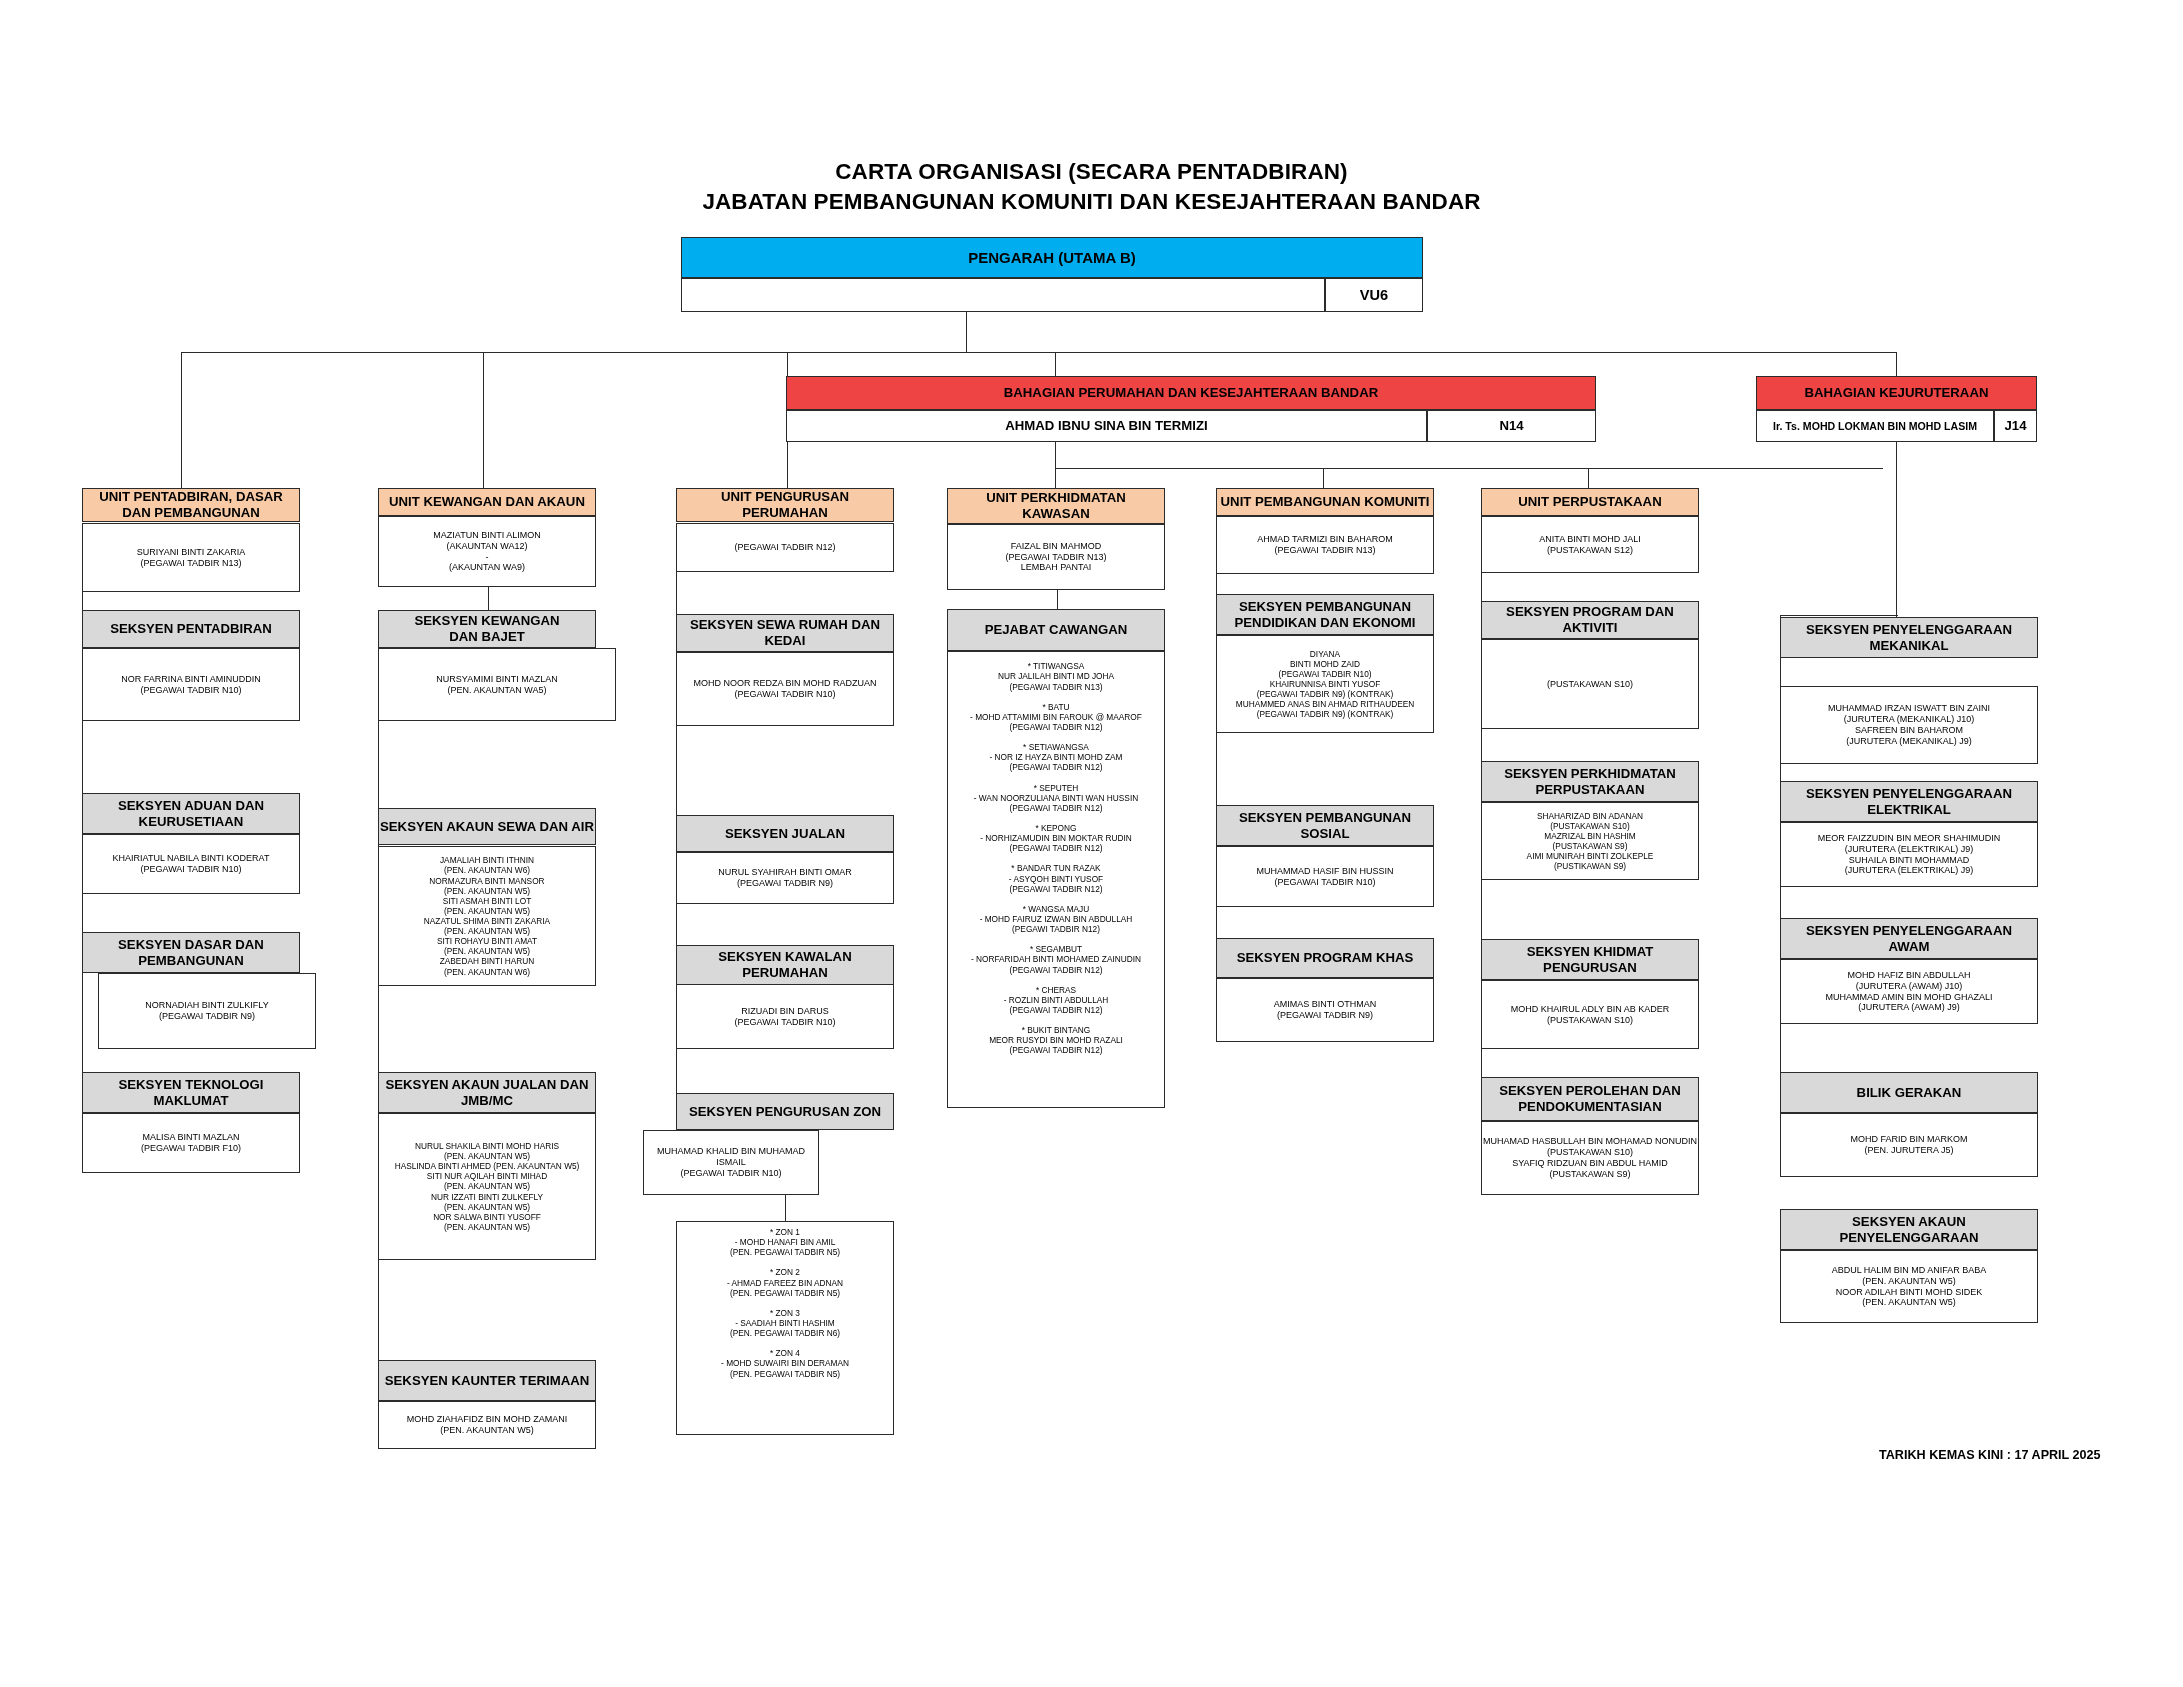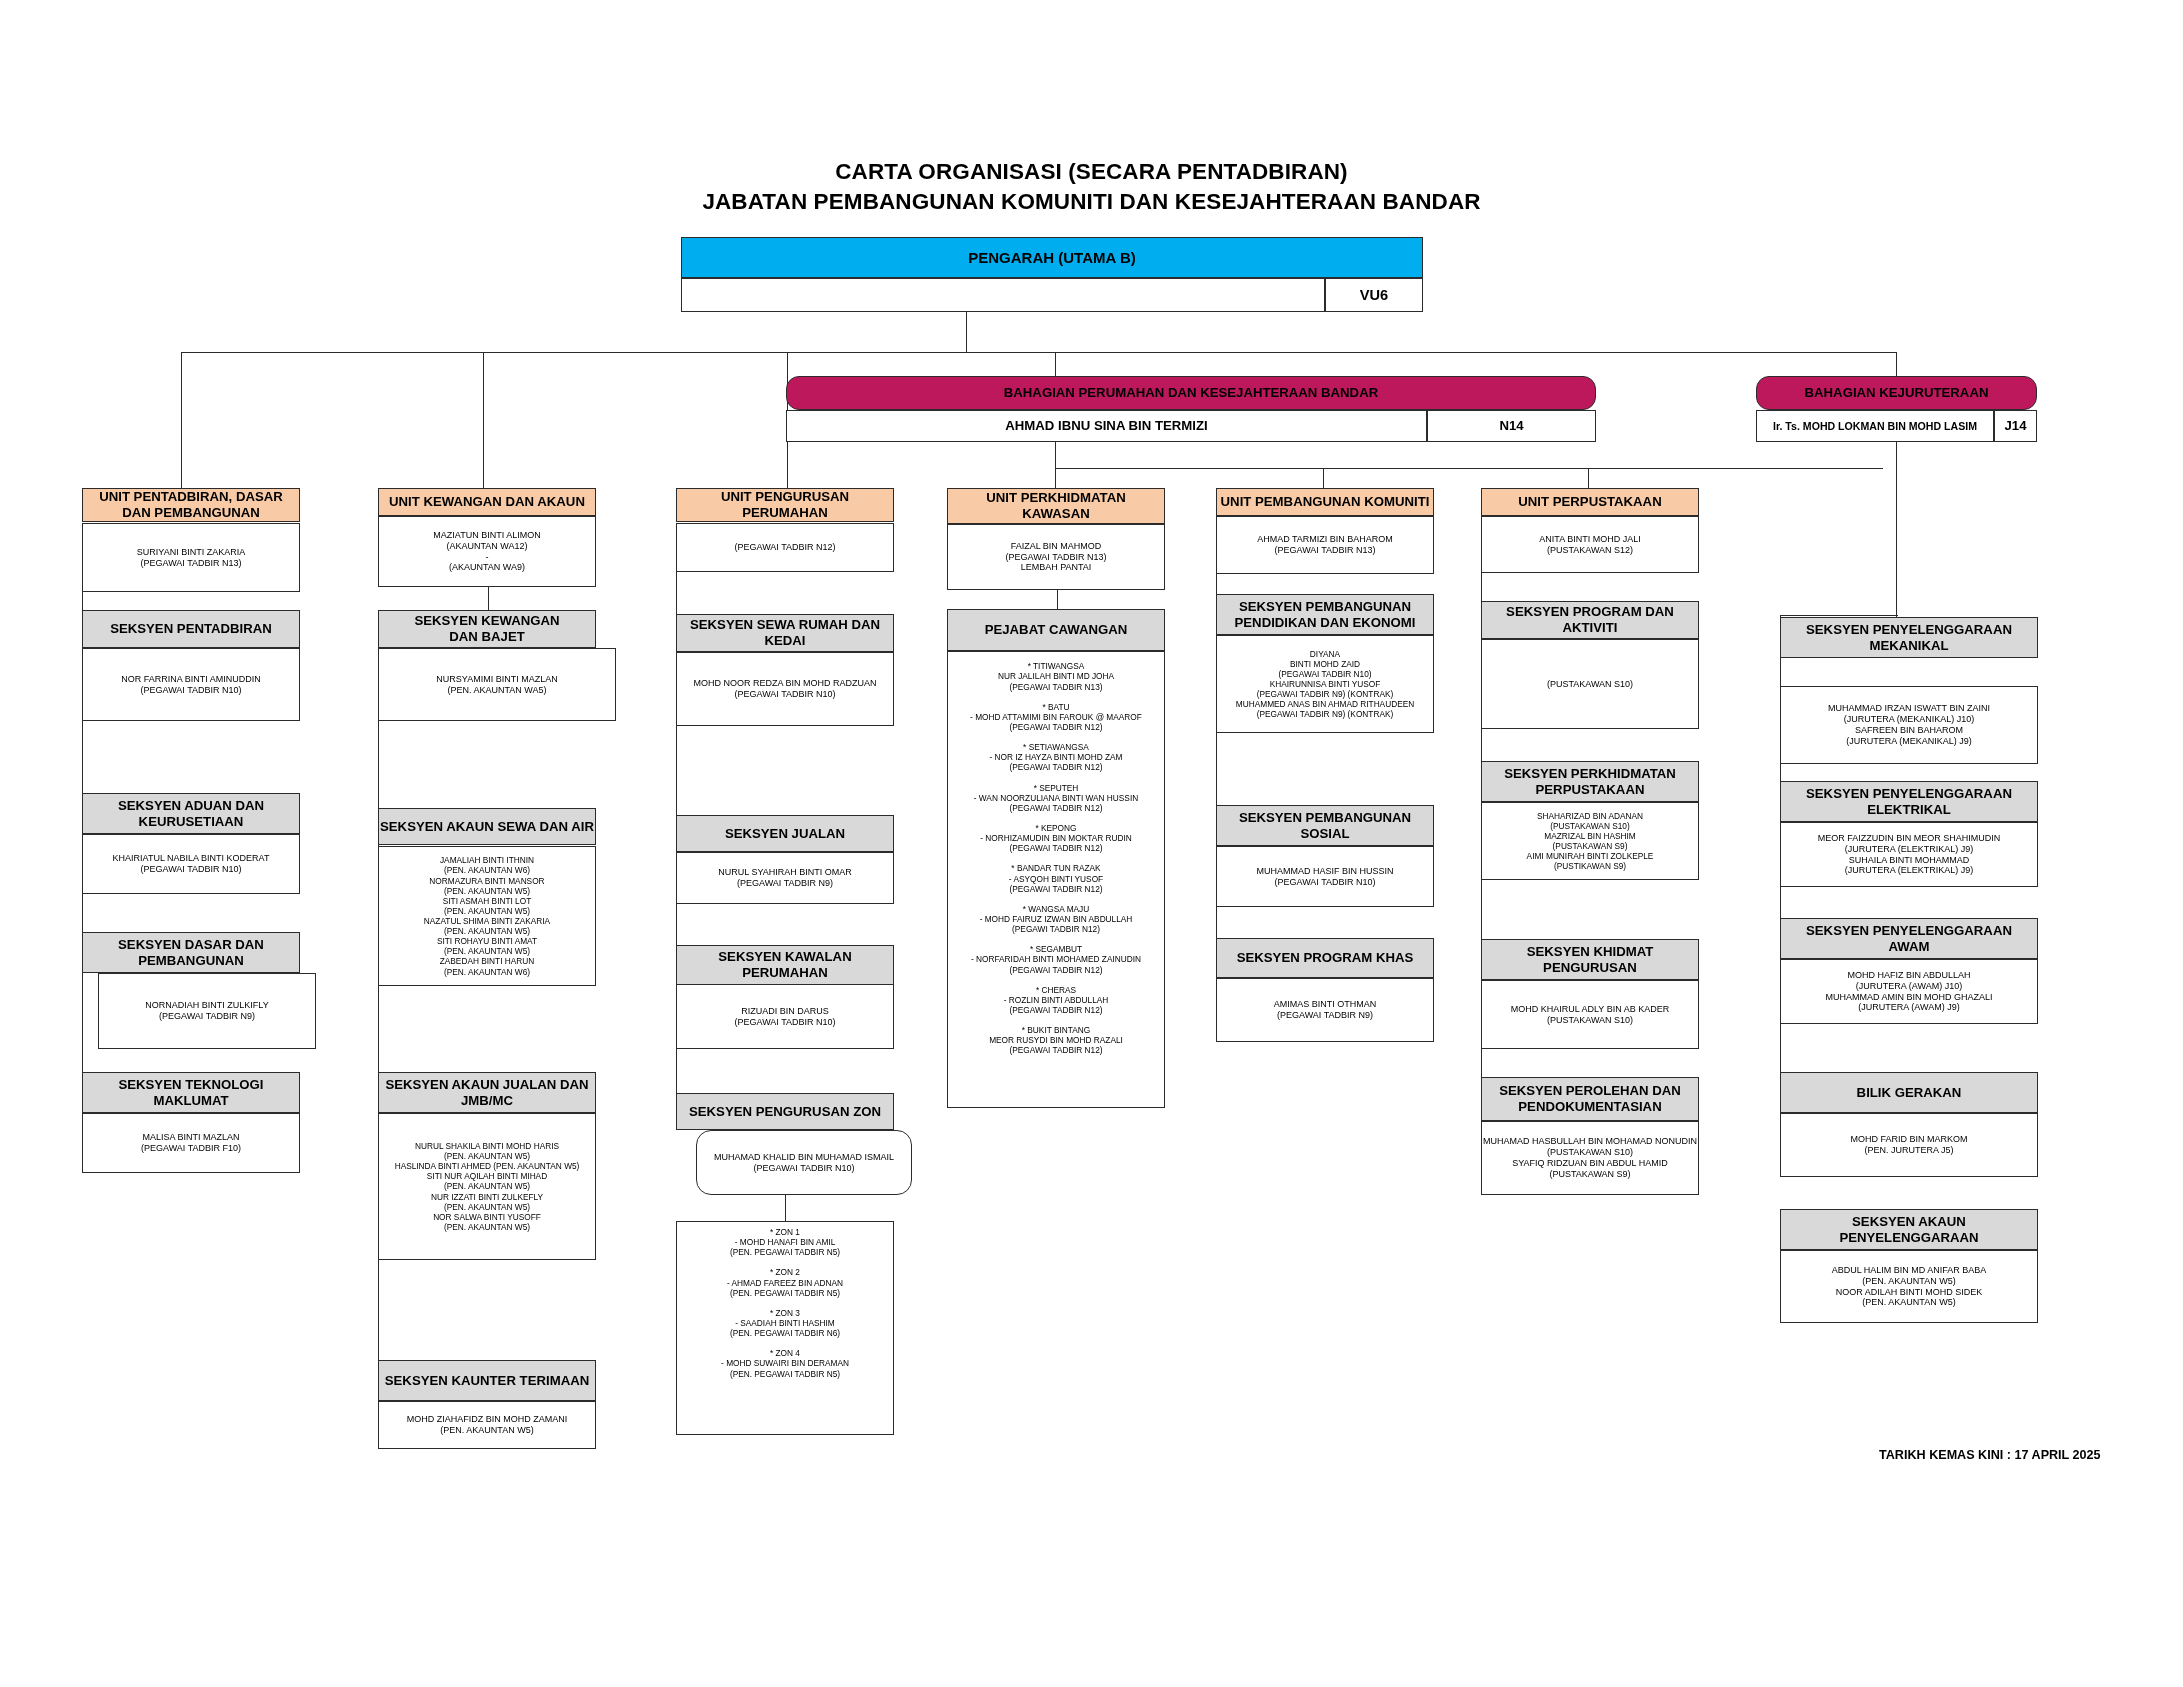--- a/index.html
+++ b/index.html
@@ -13,21 +13,21 @@
   .title-block{
     position:absolute;left:0;right:0;top:157px;text-align:center;
   }
   .title-line{font-size:22.5px;font-weight:bold;letter-spacing:0.1px;line-height:1.32;}
   .hdr{
     box-sizing:border-box;border:1.3px solid #2b2b2b;
     display:flex;align-items:center;justify-content:center;text-align:center;
     font-weight:bold;position:absolute;
   }
   .hdr-blue{background:#00AEEF;}
-  .hdr-yellow{background:#be185d;border-radius:13px;}
+  .hdr-yellow{background:#ef4444;}
   .hdr-orange{background:#F8CBA6;}
   .hdr-grey{background:#D9D9D9;}
   .body-box{
     box-sizing:border-box;border:1.3px solid #2b2b2b;background:#fff;
     display:flex;align-items:center;justify-content:center;text-align:center;
     position:absolute;
   }
   .body-box .txt{white-space:pre-line;line-height:1.22;}
   .name-split{
     display:flex;position:absolute;box-sizing:border-box;
@@ -212,21 +212,21 @@
   </div>
 
   <div class="hdr hdr-grey t-sec" style="left:676px;top:945px;width:218px;height:40px;white-space:pre-line;">SEKSYEN KAWALAN
 PERUMAHAN</div>
   <div class="body-box" style="left:676px;top:984px;width:218px;height:65px;">
     <div class="txt t-body-sm">RIZUADI BIN DARUS
 (PEGAWAI TADBIR N10)</div>
   </div>
 
   <div class="hdr hdr-grey t-sec" style="left:676px;top:1093px;width:218px;height:37px;">SEKSYEN PENGURUSAN ZON</div>
-  <div class="body-box" style="left:696px;top:1130px;width:216px;height:65px;border-radius:15px;">
+  <div class="body-box" style="left:643px;top:1130px;width:176px;height:65px;">
     <div class="txt t-body-sm">MUHAMAD KHALID BIN MUHAMAD ISMAIL
 (PEGAWAI TADBIR N10)</div>
   </div>
 
   <div class="line vline" style="left:785px;top:1195px;height:26.5px;"></div>
   <div class="body-box" style="left:676px;top:1221px;width:218px;height:214px;align-items:flex-start;padding-top:5px;">
     <div class="txt" style="font-size:8.3px;width:100%;">* ZON 1
 - MOHD HANAFI BIN AMIL
 (PEN. PEGAWAI TADBIR N5)
 

